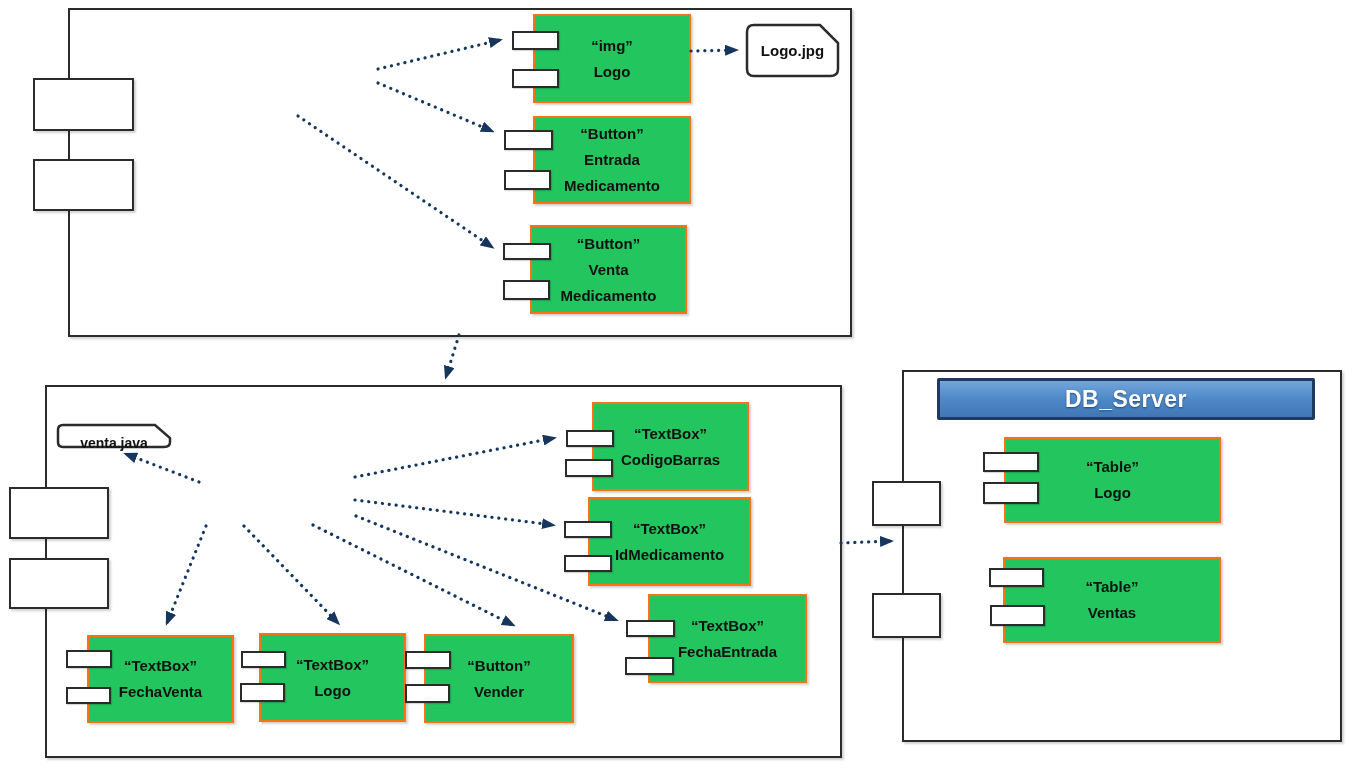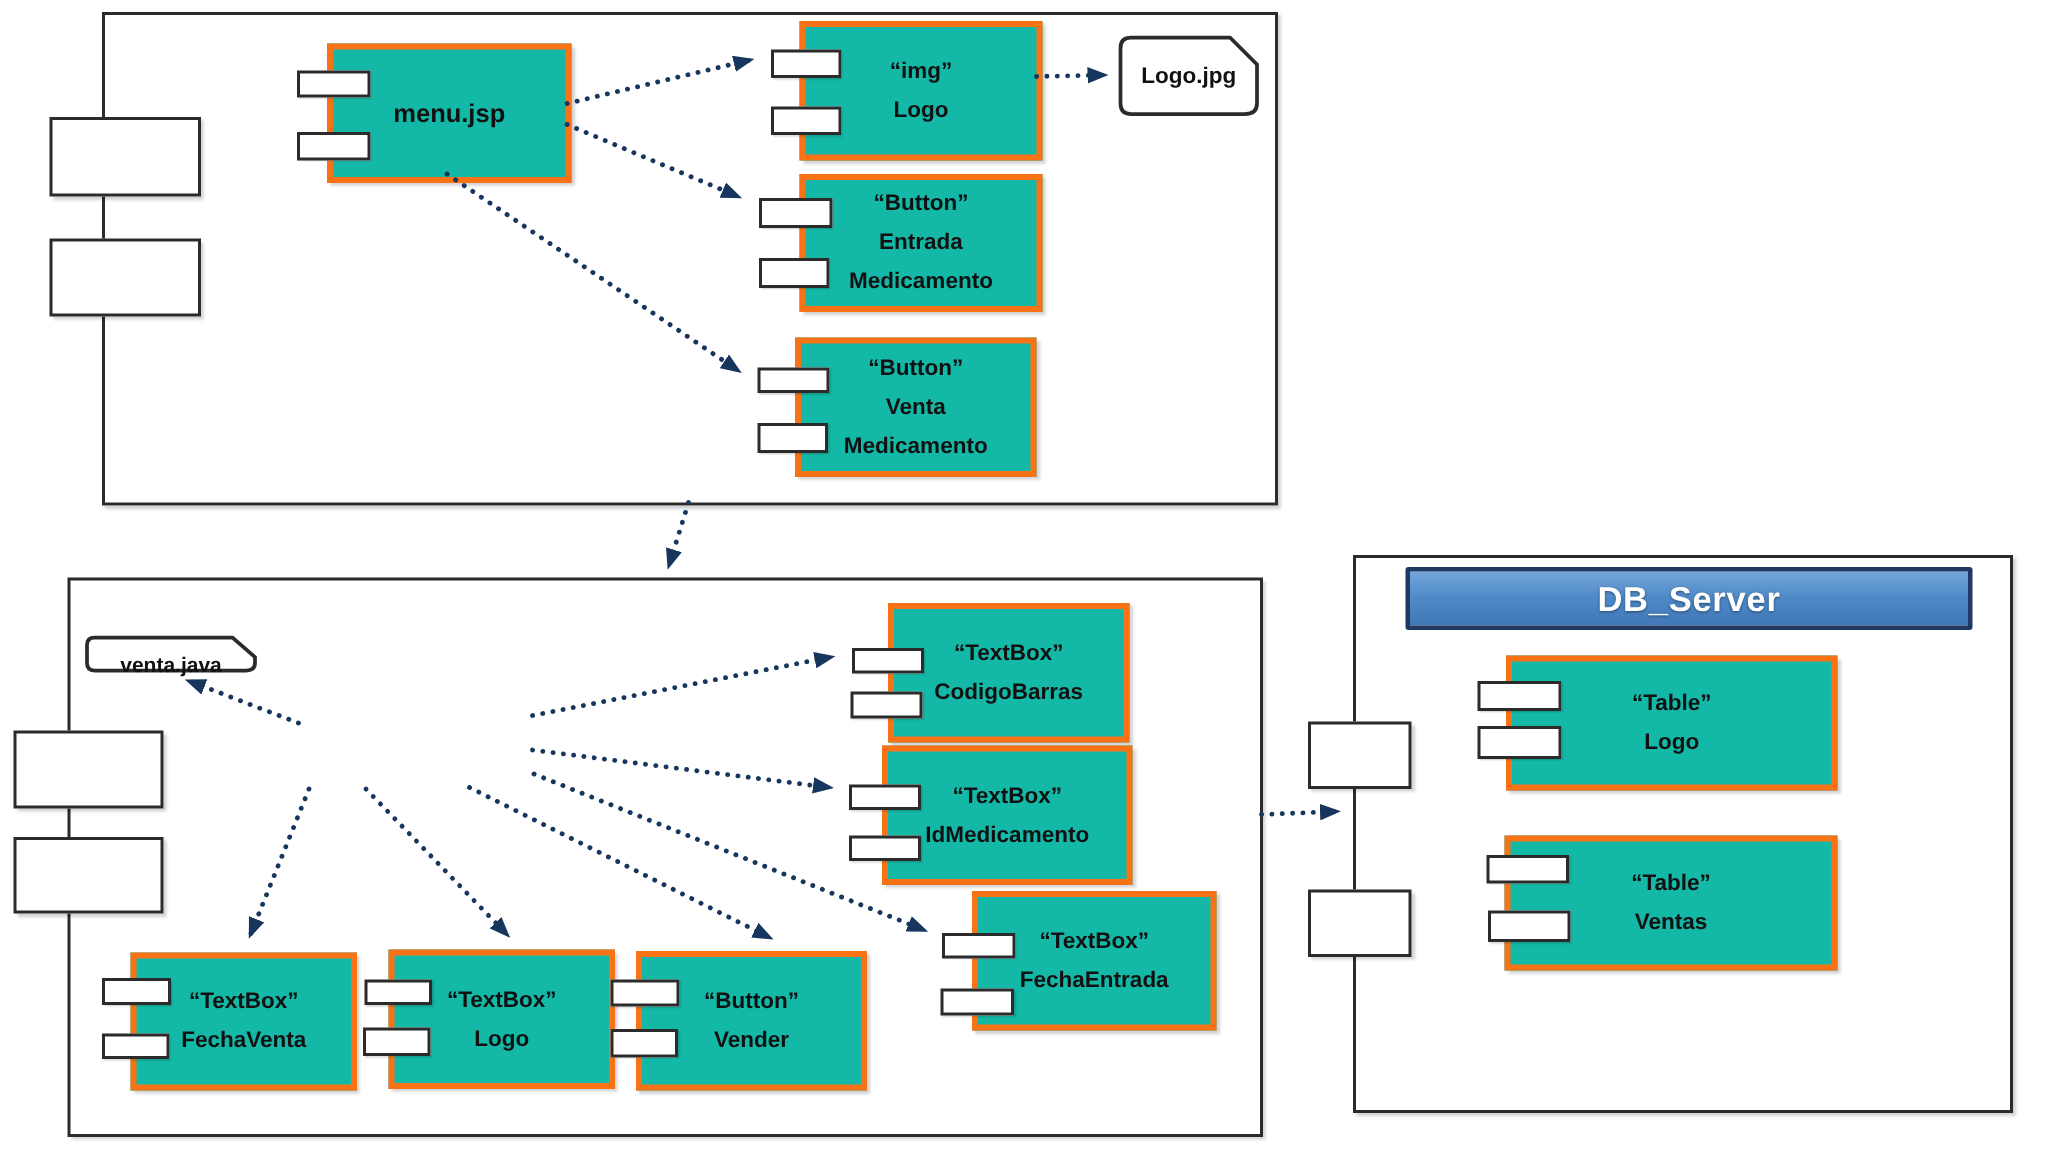--- a/index.html
+++ b/index.html
@@ -9,21 +9,21 @@
   }
   .container-node{
     position:absolute;background:transparent;border:2px solid #2b2b2b;
     box-shadow:2px 2px 2px rgba(0,0,0,0.18);z-index:1;
   }
   .port{
     position:absolute;background:#ffffff;border:2px solid #2b2b2b;
     box-shadow:2px 2px 2px rgba(0,0,0,0.18);z-index:4;
   }
   .component{
-    position:absolute;background:#14b8a6;border:4px solid #f97316;
+    position:absolute;background:#22c55e;border:2px solid #f97316;
     box-shadow:2px 2px 2px rgba(0,0,0,0.18);z-index:2;
   }
   .tab{
     position:absolute;background:#ffffff;border:2px solid #2b2b2b;
     box-shadow:1px 1px 1px rgba(0,0,0,0.15);z-index:3;
   }
   .label{
     position:absolute;inset:0;display:flex;flex-direction:column;
     align-items:center;justify-content:center;
     font-weight:bold;font-size:15px;line-height:26px;text-align:center;
@@ -61,27 +61,20 @@
   <div class="port" style="left:33px;top:159px;width:97px;height:48px;"></div>
   <div class="port" style="left:9px;top:487px;width:96px;height:48px;"></div>
   <div class="port" style="left:9px;top:558px;width:96px;height:47px;"></div>
   <div class="port" style="left:872px;top:481px;width:65px;height:41px;"></div>
   <div class="port" style="left:872px;top:593px;width:65px;height:41px;"></div>
 
   <div id="db-header" style="border-color: rgb(31, 56, 100);">
     <span>DB_Server</span>
   </div>
 
-  <div class="component" style="left:218px;top:29px;width:155px;height:85px;">
-    <span class="tab" style="left:-24px;top:14px;width:45px;height:14px;"></span>
-    <span class="tab" style="left:-24px;top:55px;width:45px;height:15px;"></span>
-    <div class="label lg">
-      <span>menu.jsp</span>
-    </div>
-  </div>
 
   <div class="component" style="left:533px;top:14px;width:154px;height:85px;">
     <span class="tab" style="left:-23px;top:15px;width:43px;height:15px;"></span>
     <span class="tab" style="left:-23px;top:53px;width:43px;height:15px;"></span>
     <div class="label">
       <span>“img”</span>
       <span>Logo</span>
     </div>
   </div>
 

